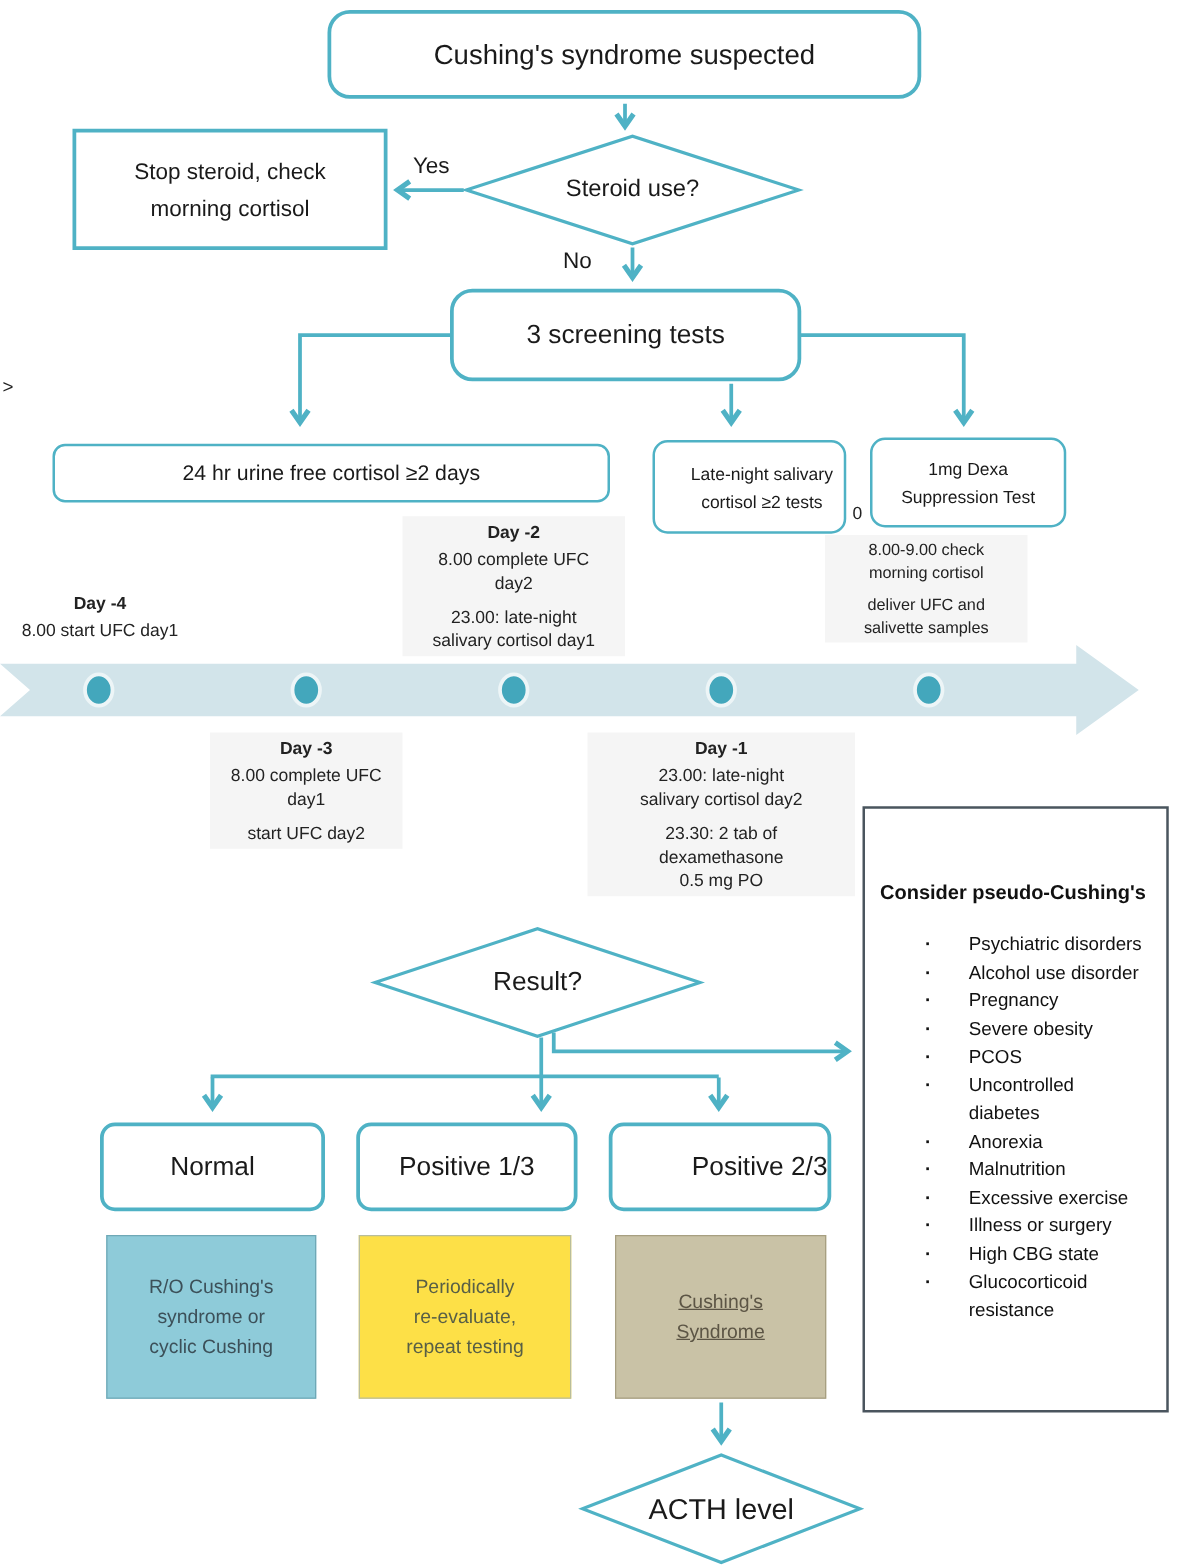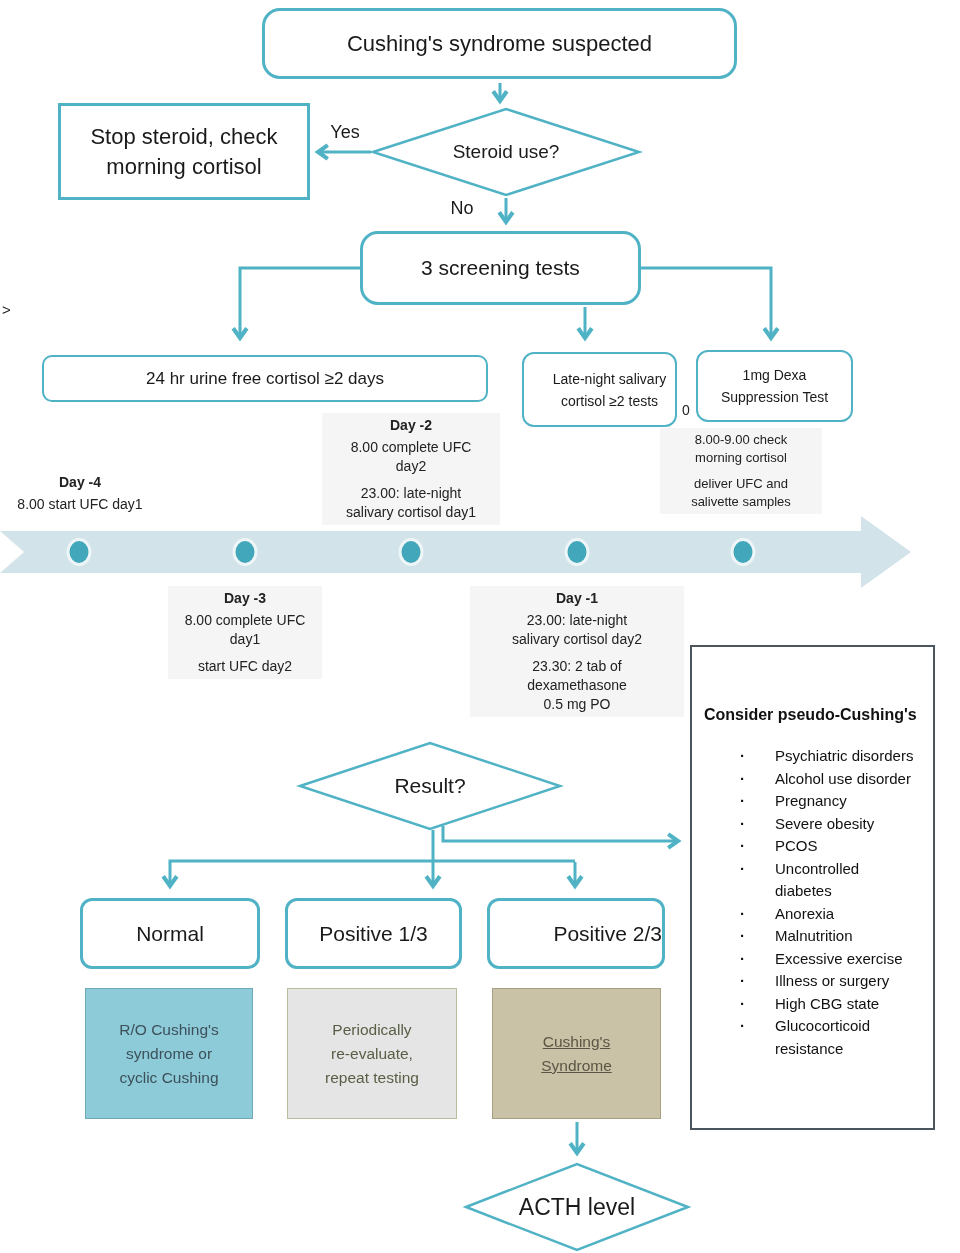--- a/index.html
+++ b/index.html
@@ -13,38 +13,38 @@
     background:#ffffff;border:3px solid #4fb2c5;text-align:center;box-sizing:border-box;z-index:2;
   }
   .rounded-lg{border-radius:18px;}
   .rounded-md{border-radius:12px;}
   .rounded-sm{border-radius:10px;}
   .label{position:absolute;text-align:center;z-index:3;}
   .dlabel{position:absolute;display:flex;align-items:center;justify-content:center;text-align:center;z-index:3;}
   .fs-suspected{font-size:22px;}
   .fs-big{font-size:21px;}
   .fs-diamond{font-size:19px;}
-  .fs-box{font-size:22px;line-height:30px;}
+  .fs-box{font-size:18px;line-height:30px;}
   .fs-ufc{font-size:17px;}
   .fs-test{font-size:14px;line-height:22px;}
   .fs-yn{font-size:18px;font-weight:400;}
   .noteblock{
     position:absolute;text-align:center;z-index:2;background:#f5f5f5;
     font-size:14px;line-height:19px;color:#222;padding:3px 2px;box-sizing:border-box;
   }
   .noteblock.plain{background:transparent;}
   .noteblock .dtitle{font-weight:bold;margin-bottom:3px;}
   .noteblock .gap{margin-top:8px;}
   .smallnote{font-size:13px;line-height:18px;}
   .result-box{
     position:absolute;display:flex;align-items:center;justify-content:center;text-align:center;
     box-sizing:border-box;z-index:2;font-size:15.5px;line-height:24px;
   }
   .fill-blue{background:#8ecbd9;border:1px solid #6fa8b6;color:#3c5059;}
-  .fill-green{background:#e5e5e5;border:1px solid #b8bd9c;color:#585f46;}
+  .fill-green{background:#fde047;border:1px solid #b8bd9c;color:#585f46;}
   .fill-tan{background:#c9c2a6;border:1px solid #a79f81;color:#5c5545;}
   .pseudo{
     position:absolute;left:690px;top:645px;width:245px;height:485px;background:#fff;
     border:2px solid #4a555e;box-sizing:border-box;z-index:2;
   }
   .pseudo-title{margin:55px 10px 0 12px;font-size:16px;font-weight:bold;line-height:25px;color:#111;}
   .pseudo-list{list-style:none;margin:18px 0 0 0;padding:0;font-size:15px;line-height:22.5px;color:#111;}
   .pseudo-list li{position:relative;padding-left:83px;padding-right:12px;white-space:pre-line;}
   .pseudo-list li::before{content:"\00b7";position:absolute;left:48px;top:0;font-weight:bold;}
   .stray{position:absolute;z-index:2;color:#222;}

